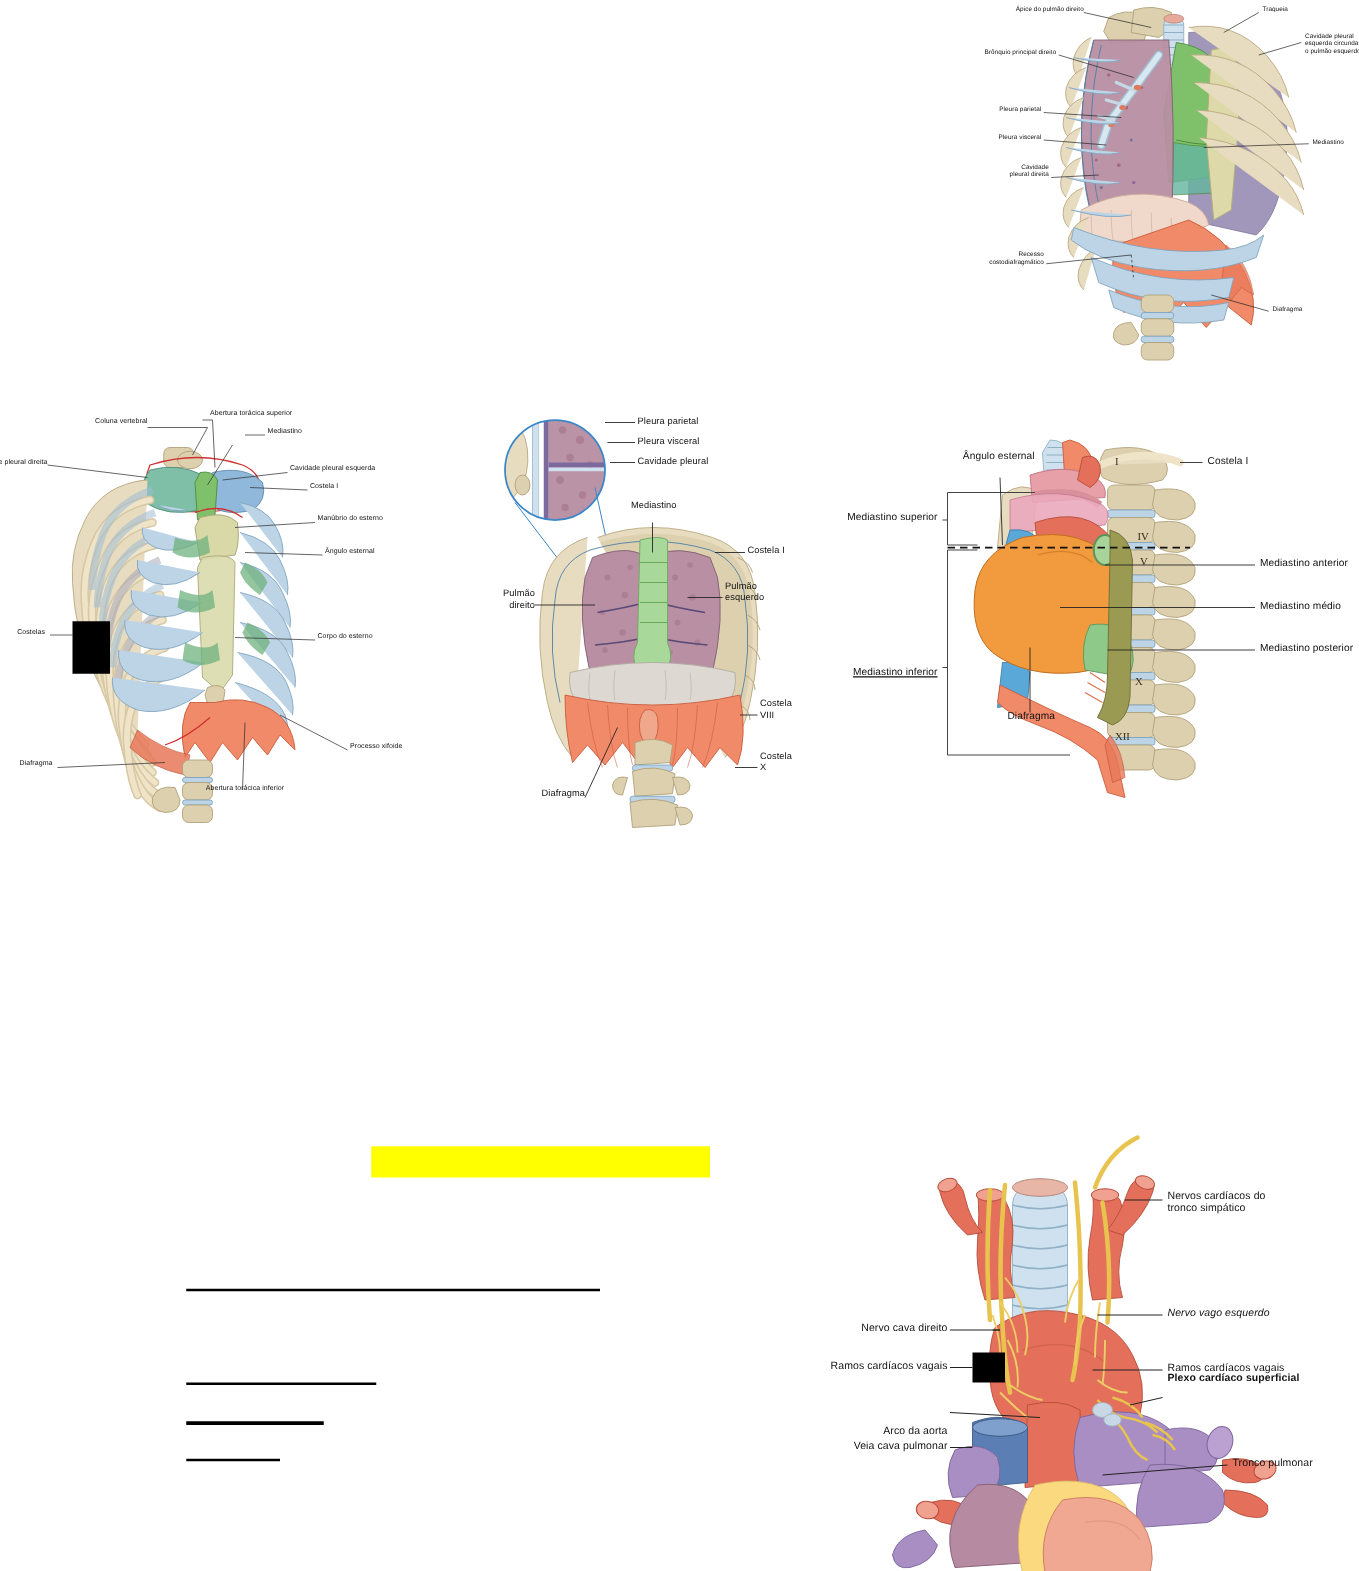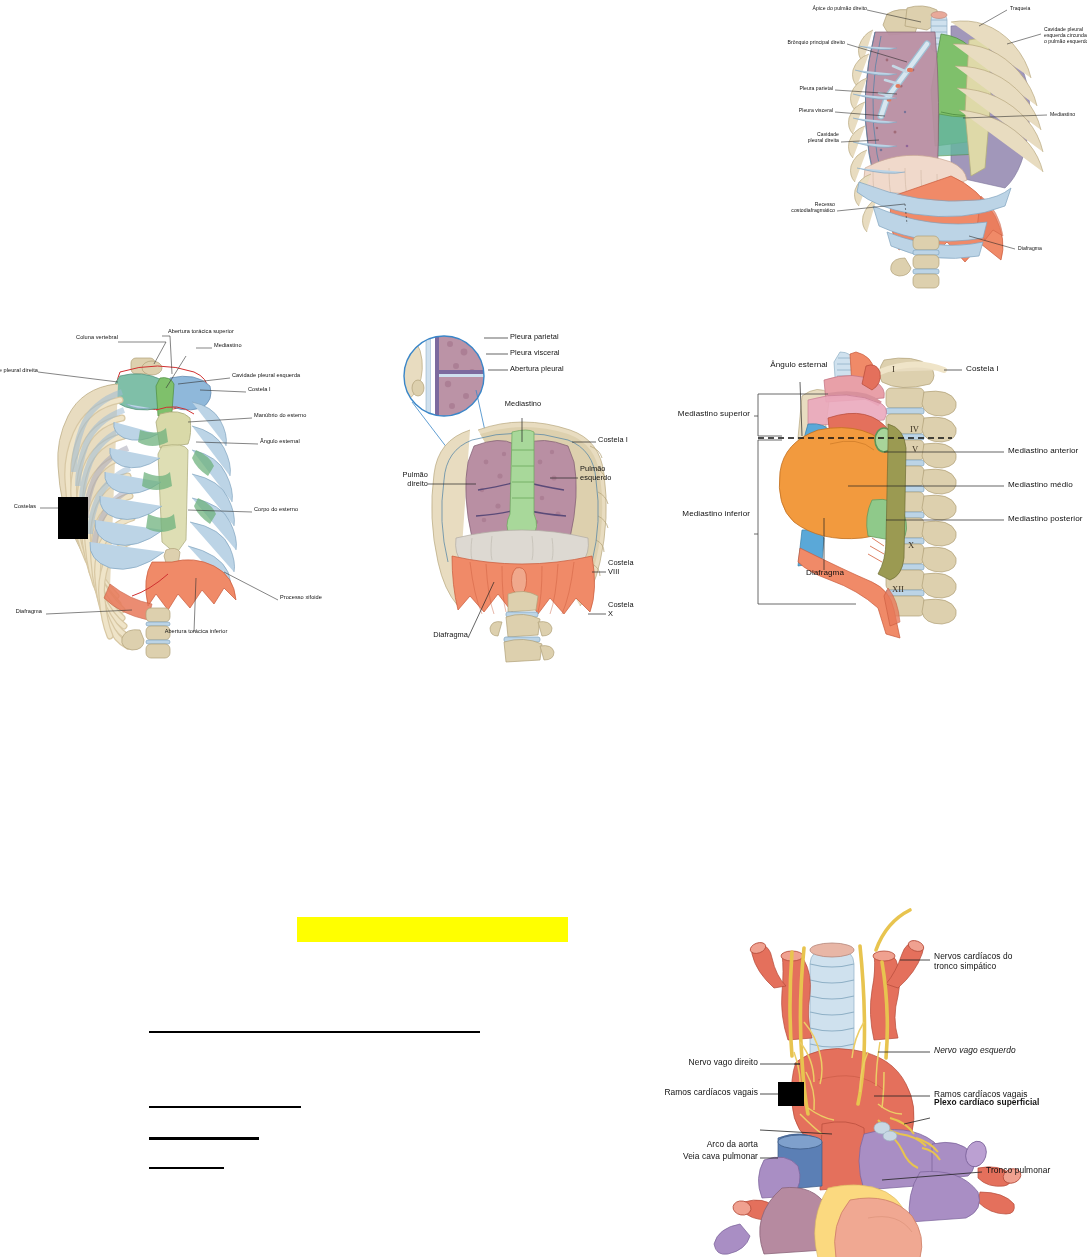--- a/index.html
+++ b/index.html
@@ -474,21 +474,21 @@
         <path d="M168 152 L196 152"></path>
         <path d="M210 246 L224 246"></path>
         <path d="M206 288 L224 288"></path>
         <path d="M46 158 L94 158"></path>
         <path d="M86 312 L112 256"></path>
       </g>
     </svg>
 
     <div class="lbl l" style="left:128px; top:7px; width:90px;">Pleura parietal</div>
     <div class="lbl l" style="left:128px; top:23px; width:90px;">Pleura visceral</div>
-    <div class="lbl l" style="left:128px; top:39px; width:90px;">Abertura pleural</div>
+    <div class="lbl l" style="left:128px; top:39px; width:90px;">Cavidade pleural</div>
 
     <div class="lbl c" style="left:108px; top:74px; width:66px;">Mediastino</div>
     <div class="lbl l" style="left:216px; top:110px; width:60px;">Costela I</div>
     <div class="lbl l" style="left:198px; top:139px; width:62px;">Pulmão
 esquerdo</div>
     <div class="lbl r" style="left:-8px; top:145px; width:54px;">Pulmão
 direito</div>
     <div class="lbl l" style="left:226px; top:233px; width:48px;">Costela
 VIII</div>
     <div class="lbl l" style="left:226px; top:275px; width:48px;">Costela
@@ -599,21 +599,21 @@
     </svg>
 
     <div class="romn" style="left:240px; top:12px;">I</div>
     <div class="romn" style="left:258px; top:72px;">IV</div>
     <div class="romn" style="left:260px; top:92px;">V</div>
     <div class="romn" style="left:256px; top:188px;">X</div>
     <div class="romn" style="left:240px; top:232px;">XII</div>
 
     <div class="lbl c" style="left:92px; top:8px; width:110px;">Ângulo esternal</div>
     <div class="lbl r" style="left:-48px; top:57px; width:146px;text-align:right;">Mediastino superior</div>
-    <div class="lbl r" style="left:-48px; top:157px; width:146px;">Mediastino inferior</div>
+    <div class="lbl r" style="left:-48px; top:181px; width:146px;text-decoration:underline;">Mediastino inferior</div>
     <div class="lbl l" style="left:314px; top:12px; width:80px;">Costela I</div>
     <div class="lbl l" style="left:356px; top:94px; width:120px;">Mediastino anterior</div>
     <div class="lbl l" style="left:356px; top:128px; width:120px;">Mediastino médio</div>
     <div class="lbl l" style="left:356px; top:162px; width:120px;">Mediastino posterior</div>
     <div class="lbl c" style="left:134px; top:216px; width:78px;">Diafragma</div>
   </div>
 
   <div class="fig f5" style="left:632px; top:902px; width:455px; height:355px;">
 
     <svg width="455" height="355" viewBox="0 0 455 355">
@@ -730,21 +730,21 @@
       <rect class="brk" x="146" y="180" width="26" height="24"></rect>
     </svg>
 
     <div class="lbl l" style="left:302px; top:50px; width:160px;">Nervos cardíacos do
 tronco simpático</div>
     <div class="lbl l" style="left:302px; top:144px; width:140px;font-style:italic;">Nervo vago esquerdo</div>
     <div class="lbl l" style="left:302px; top:188px; width:140px;">Ramos cardíacos vagais</div>
     <div class="lbl l bold" style="left:302px; top:196px; width:150px;">Plexo cardíaco superficial</div>
     <div class="lbl l" style="left:354px; top:264px; width:110px;">Tronco pulmonar</div>
 
-    <div class="lbl r" style="left:10px; top:156px; width:116px;">Nervo vago direito</div>
+    <div class="lbl r" style="left:10px; top:156px; width:116px;">Nervo cava direito</div>
     <div class="lbl r" style="left:-4px; top:186px; width:130px;">Ramos cardíacos vagais</div>
     <div class="lbl r" style="left:24px; top:222px; width:102px;margin-top:16px;">Arco da aorta</div>
     <div class="lbl r" style="left:6px; top:250px; width:120px;">Veia cava pulmonar</div>
   </div>
 
   <div id="highlight-block" style="left:297px; top:917px; width:271px; height:25px;"></div>
 
   <div class="rule" style="left:149px; top:1031px; width:331px; height:1.5px;"></div>
   <div class="rule" style="left:149px; top:1106px; width:152px; height:1.5px;"></div>
   <div class="rule" style="left:149px; top:1137px; width:110px; height:2.5px;"></div>

